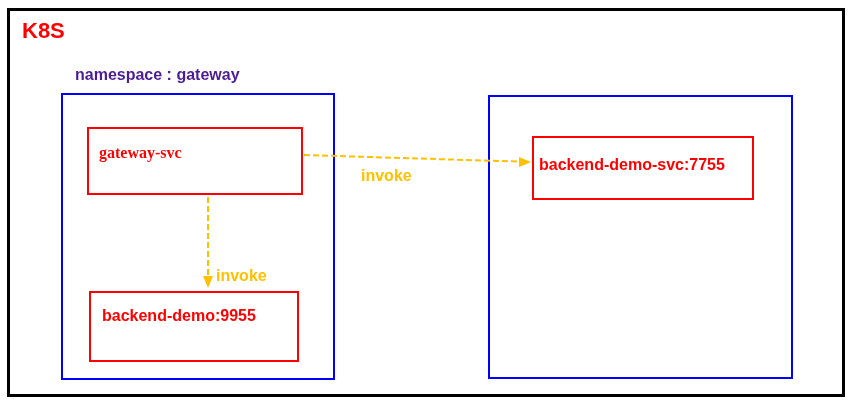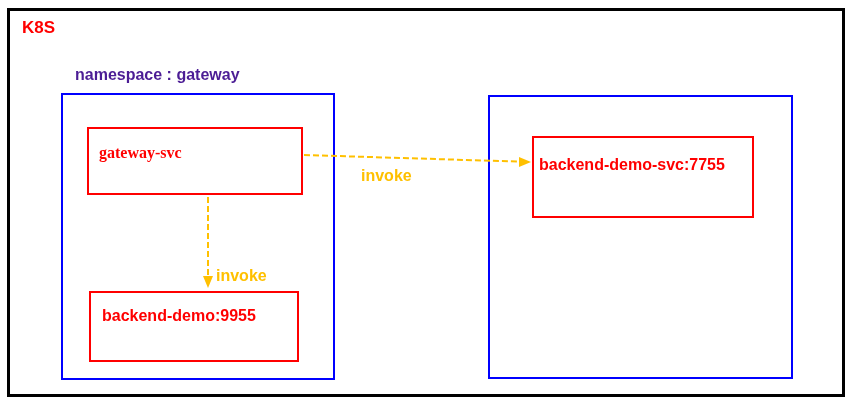--- a/index.html
+++ b/index.html
@@ -17,21 +17,21 @@
   }
   .abs { position: absolute; box-sizing: border-box; }
   .frame {
     left: 7px; top: 8px;
     width: 838px; height: 389px;
     border: 3px solid #000000;
     background: transparent;
   }
   .k8s-title {
     left: 22px; top: 18px;
-    font-size: 17px;
+    font-size: 22px;
     font-weight: bold;
     color: #ff0000;
     white-space: nowrap;
   }
   .ns-label {
     font-size: 16px;
     font-weight: bold;
     color: #4c1d95;
     white-space: nowrap;
   }
@@ -49,21 +49,21 @@
     color: #ff0000;
     font-size: 16px;
     font-weight: bold;
     white-space: nowrap;
   }
   .node .node-label { position: absolute; }
   .node.gateway-svc   { left: 87px;  top: 127px; width: 216px; height: 68px; font-family: Liberation Serif, serif; }
   .node.gateway-svc   .node-label { left: 10px; top: 15px; }
   .node.backend-demo  { left: 89px;  top: 291px; width: 210px; height: 71px; padding-left: 20px; }
   .node.backend-demo  .node-label { left: 11px; top: 14px; }
-  .node.backend-demo-svc { left: 532px; top: 136px; width: 222px; height: 82px; }
+  .node.backend-demo-svc { left: 532px; top: 136px; width: 222px; height: 64px; }
   .node.backend-demo-svc .node-label { left: 5px; top: 18px; }
   .edge-label {
     font-size: 16px;
     font-weight: bold;
     color: #ffc000;
     white-space: nowrap;
     margin-top: 36px;
   }
   .edge-label.horizontal { left: 361px; top: 131px; }
   .edge-label.vertical   { left: 216px; top: 231px; }

